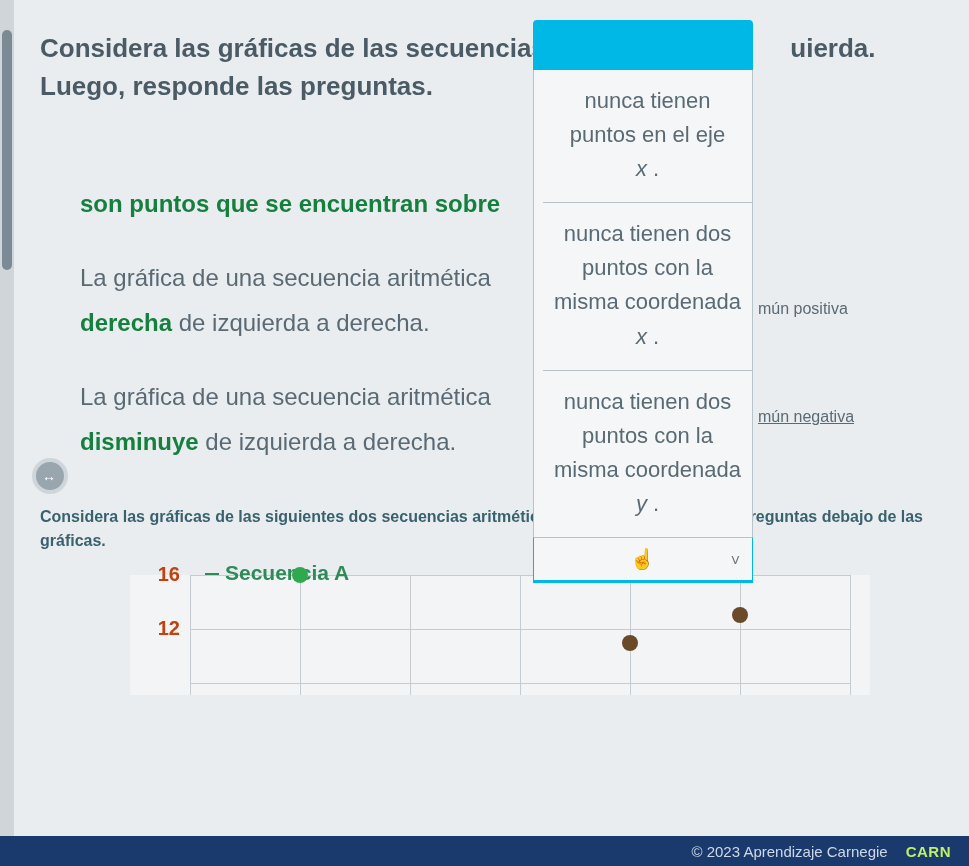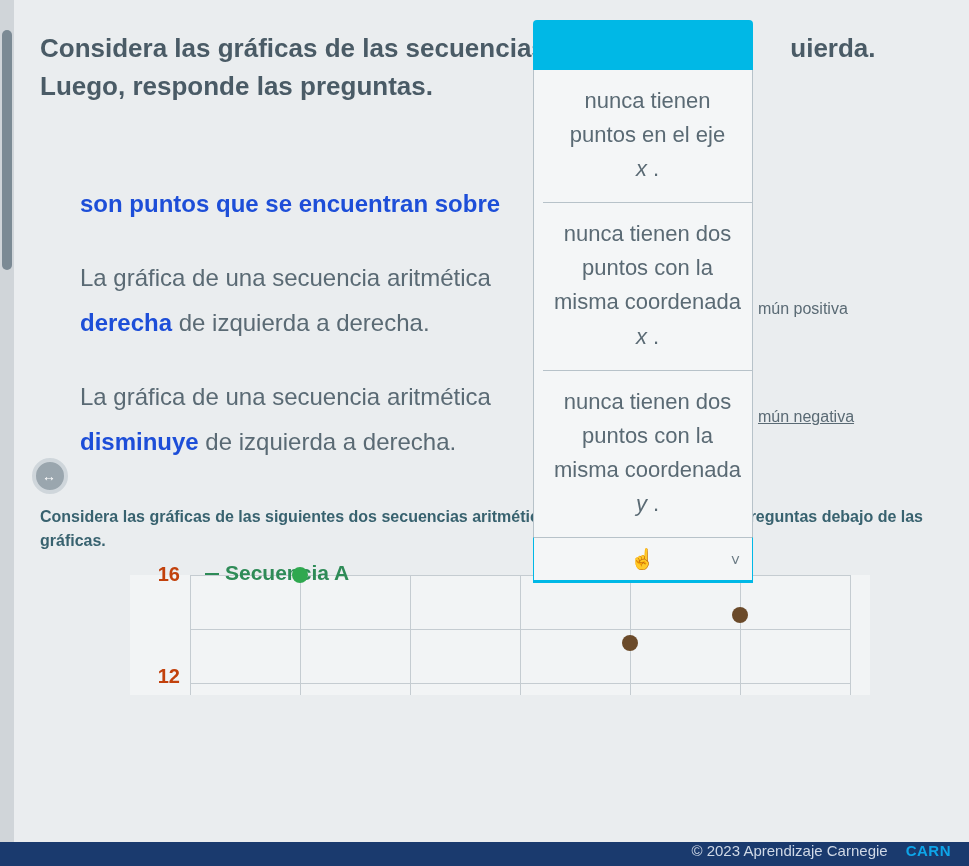--- a/index.html
+++ b/index.html
@@ -41,21 +41,21 @@
     color: #4a5b66;
     line-height: 1.45;
     margin-bottom: 30px;
   }
   .para {
     font-size: 24px;
     color: #5a6a74;
     line-height: 1.9;
     margin-bottom: 28px;
   }
-  .bold { font-weight: 700; color:#1d4ed8; }
+  .bold { font-weight: 700; color:#15803d; }
 
   
   .slider-knob {
     position: absolute;
     left: 32px;
     top: 458px;
     width: 36px;
     height: 36px;
     border-radius: 50%;
     background: #9aa6ae;
@@ -191,32 +191,33 @@
     transform: translate(-50%, -50%);
   }
   .pt.green { background:#2fa84f; }
   .pt.brown { background:#6b4a2a; }
 
   .footer-bar {
     position:absolute;
     left:0;
     right:0;
     bottom:0;
-    height:24px;
+    height:30px;
     background:#1a3a6e;
     color:#cfd8e6;
     font-size:15px;
     display:flex;
+    align-items:center;
     justify-content:flex-end;
     padding-right:18px;
   }
   .footer-bar .brand {
     margin-left:18px;
     font-weight:700;
-    color:#0ea5e9;
+    color:#bef264;
     letter-spacing:0.5px;
   }
   
   .behind-right {
     position:absolute;
     font-size:16px;
     color:#5a6a74;
   }
 </style>
 </head>
@@ -249,21 +250,21 @@
   <div class="para" style="padding-left:40px;">
     <span>La gráfica de una secuencia aritmética</span><br>
     <span class="bold">disminuye</span><span> de izquierda a derecha.</span>
   </div>
 
 
   <div class="sub-heading">Considera las gráficas de las siguientes dos secuencias aritméticas. Después responde las preguntas debajo de las gráficas.</div>
 
   <div class="chart-zone">
     <div class="ytick" style="top:-12px;">16</div>
-    <div class="ytick" style="top:42px;margin-top:48px;">12</div>
+    <div class="ytick" style="top:42px;">12</div>
     <div class="chart-grid">
       <div class="hline" style="top:0;"></div>
       <div class="hline" style="top:54px;"></div>
       <div class="hline" style="top:108px;"></div>
       <div class="vline" style="left:0;"></div>
       <div class="vline" style="left:110px;"></div>
       <div class="vline" style="left:220px;"></div>
       <div class="vline" style="left:330px;"></div>
       <div class="vline" style="left:440px;"></div>
       <div class="vline" style="left:550px;"></div>

